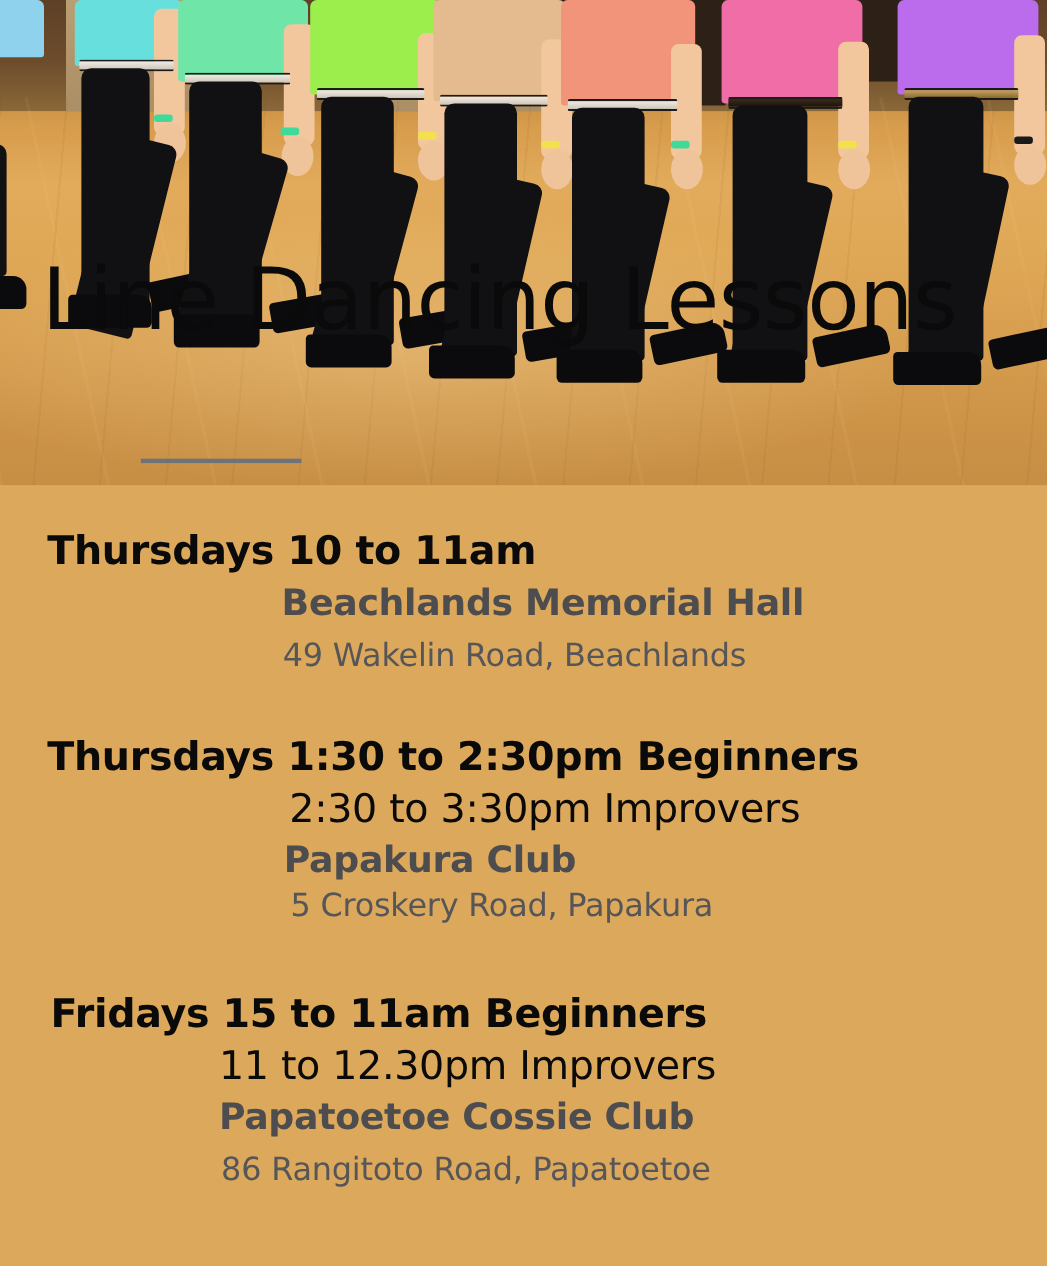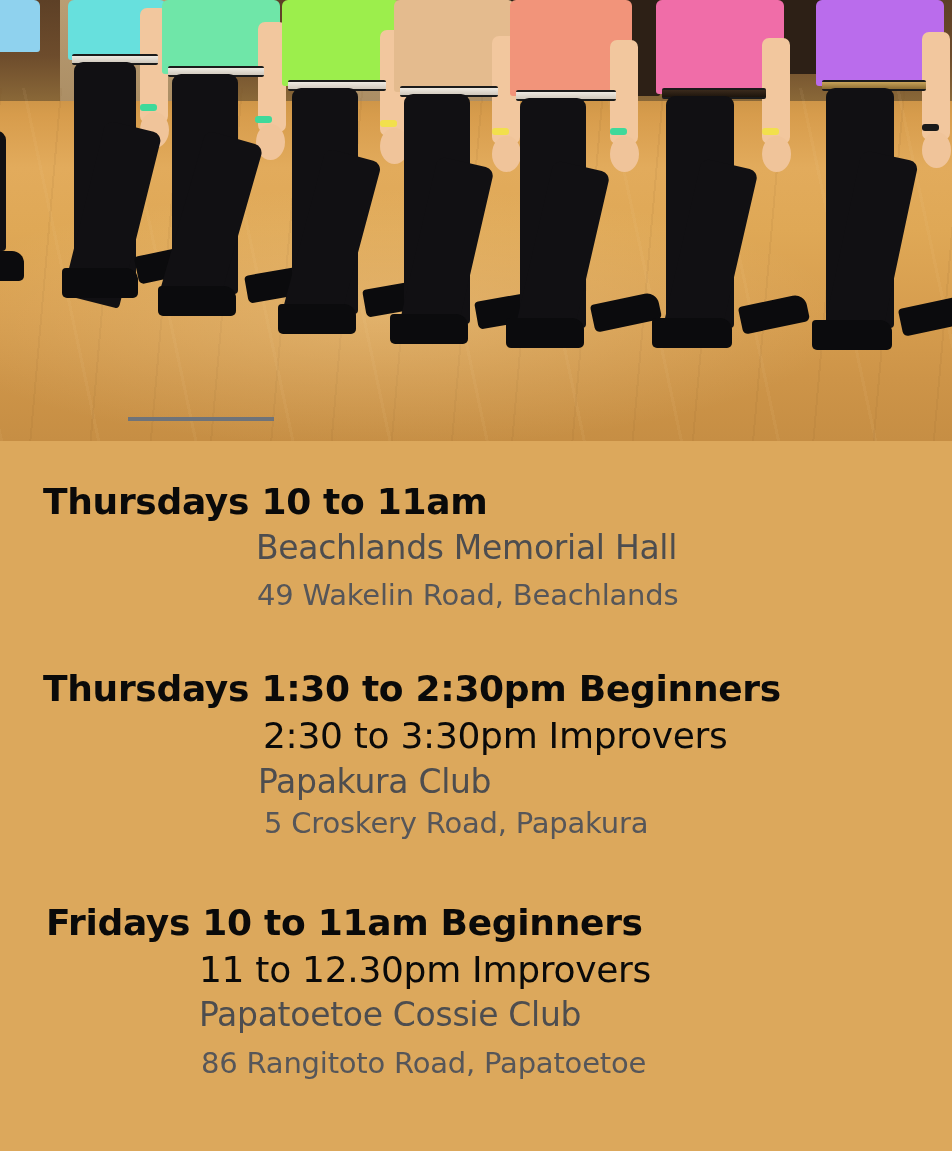--- a/index.html
+++ b/index.html
@@ -129,21 +129,21 @@
   }
   .l-day2 {
     font-family:"DejaVu Sans", sans-serif;
     font-weight:normal;
     font-size:36px;
     color:#0a0a0a;
     letter-spacing:-0.3px;
   }
   .l-venue {
     font-family:"DejaVu Sans", sans-serif;
-    font-weight:normal;
+    font-weight:bold;
     font-size:33px;
     color:#4D4D4F;
     letter-spacing:-0.3px;
   }
   .l-addr {
     font-family:"DejaVu Sans", sans-serif;
     font-weight:400;
     font-size:29px;
     color:#565659;
     letter-spacing:-0.2px;
@@ -266,38 +266,39 @@
       <div class="hand" style="left:120px;top:132px;width:29px;height:36px;"></div>
       <div class="band" style="left:120px;top:124px;background:#1a1a1a;"></div>
       <div class="belt" style="left:20px;top:80px;width:104px;background:linear-gradient(180deg,#c8a35a,#8a6a31);"></div>
       <div class="leg" style="left:24px;top:88px;width:68px;height:240px;"></div>
       <div class="leg" style="left:60px;top:150px;width:58px;height:178px;transform:rotate(12deg);transform-origin:top left;"></div>
       <div class="shoe" style="left:10px;top:320px;width:80px;height:30px;"></div>
       <div class="shoe" style="left:98px;top:302px;width:68px;height:28px;transform:rotate(-12deg);"></div>
     </div>
   </div>
 
+  <div class="title">Line Dancing Lessons</div>
   <div class="contact-rule"></div>
 
   <div class="body">
 
     <div class="block">
       <div id="b1-day" class="line l-day">Thursdays 10 to 11am</div>
       <div id="b1-venue" class="line l-venue">Beachlands Memorial Hall</div>
       <div id="b1-addr" class="line l-addr">49 Wakelin Road, Beachlands</div>
     </div>
 
     <div class="block">
       <div id="b2-day" class="line l-day">Thursdays  1:30 to 2:30pm Beginners</div>
       <div id="b2-day2" class="line l-day2">2:30 to 3:30pm Improvers</div>
       <div id="b2-venue" class="line l-venue">Papakura Club</div>
       <div id="b2-addr" class="line l-addr">5 Croskery Road, Papakura</div>
     </div>
 
     <div class="block">
-      <div id="b3-day" class="line l-day">Fridays  10 to 11am Beginners</div>
+      <div id="b3-day" class="line l-day">Fridays  15 to 11am Beginners</div>
       <div id="b3-day2" class="line l-day2">11 to 12.30pm Improvers</div>
       <div id="b3-venue" class="line l-venue">Papatoetoe Cossie Club</div>
       <div id="b3-addr" class="line l-addr">86 Rangitoto Road, Papatoetoe</div>
     </div>
 
   </div>
 </div>
 
 </body></html>

